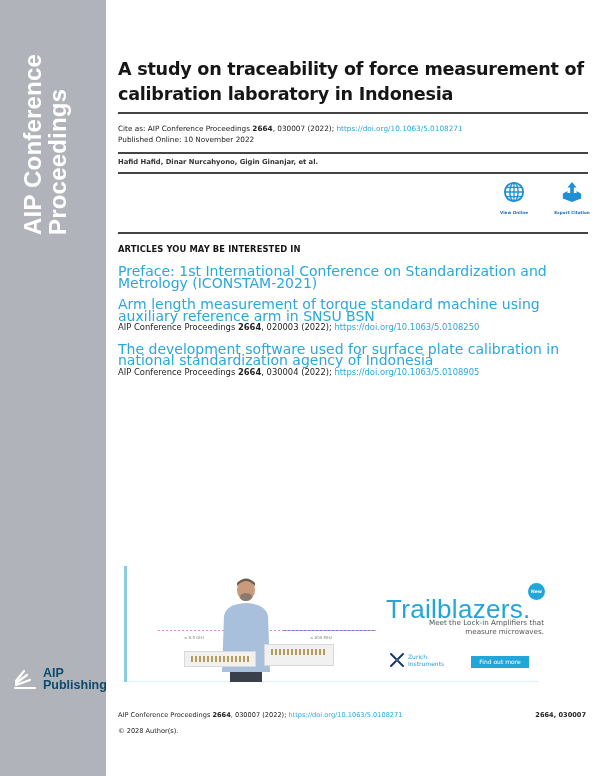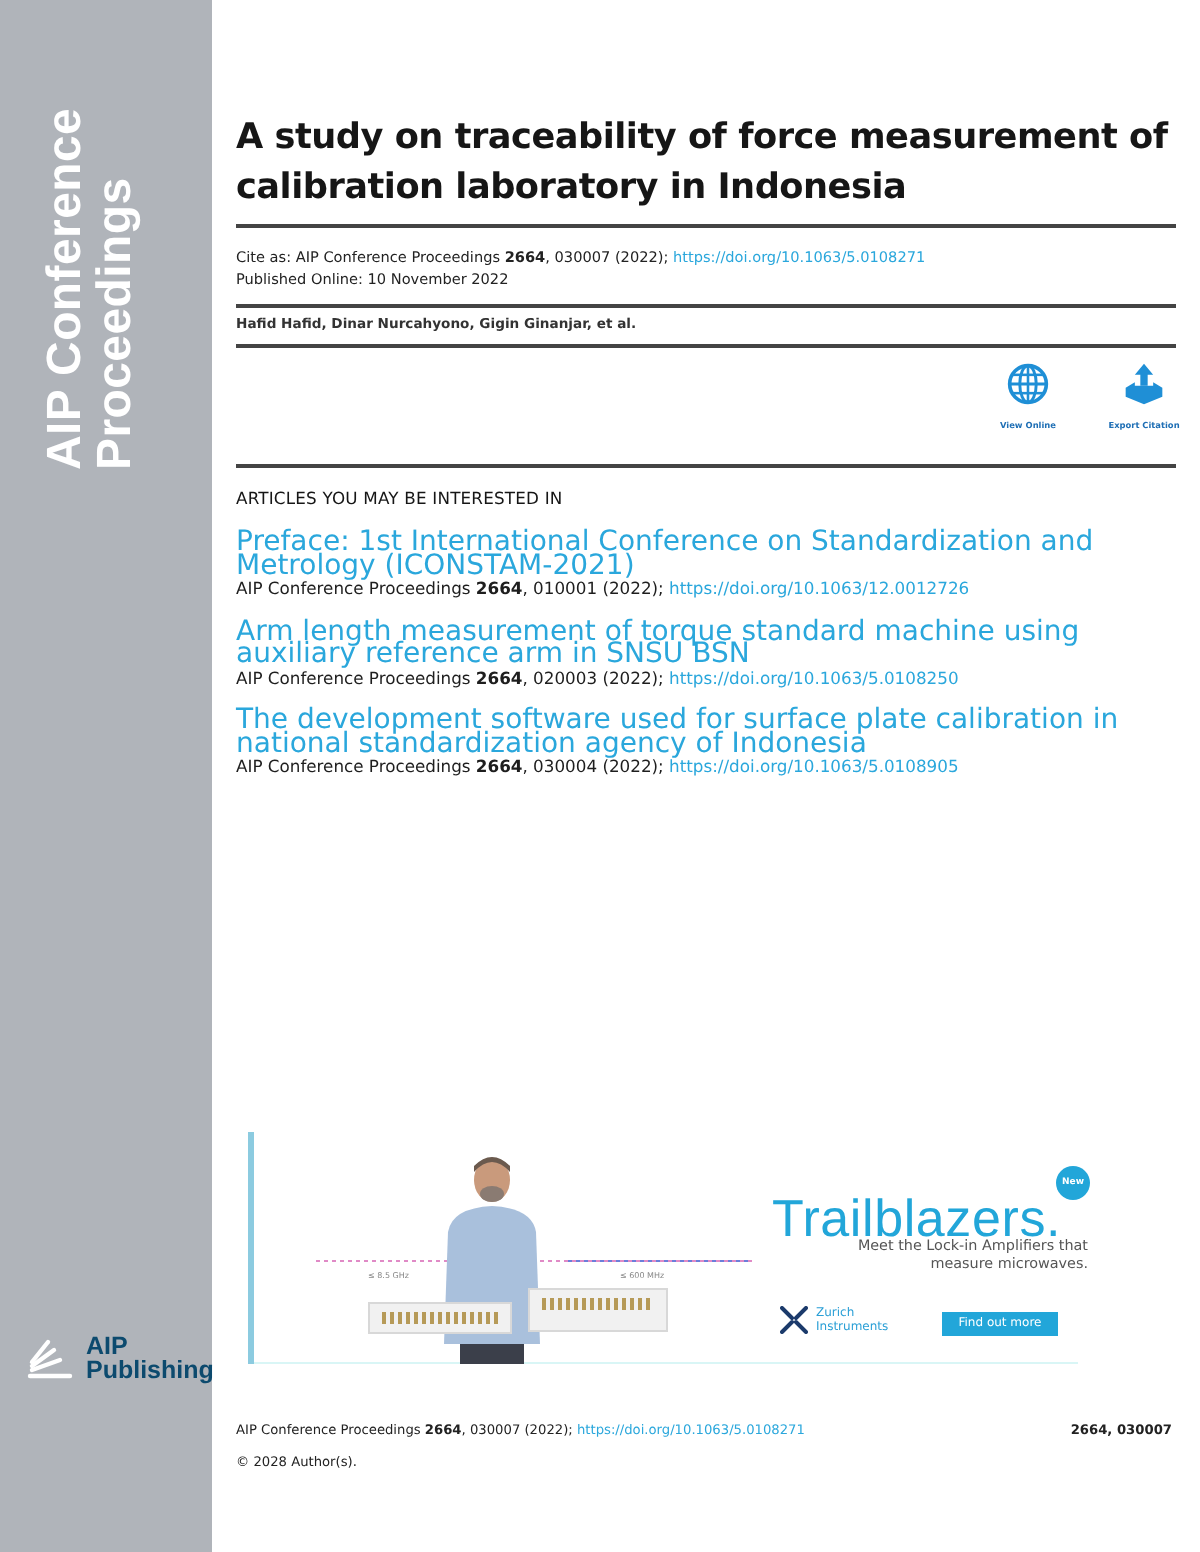--- a/index.html
+++ b/index.html
@@ -39,21 +39,21 @@
   .cite { position: absolute; left: 0; top: 123px; font-size: 7.3px; line-height: 11px; color: #222; white-space: nowrap; }
   .cite b { font-weight: bold; }
   .link { color: #2aa7dc; }
   .authors { position: absolute; left: 0; top: 158px; font-size: 6.8px; font-weight: bold; color: #333; white-space: nowrap; }
 
   .tools { position: absolute; left: 378px; top: 181px; display: flex; gap: 22px; }
   .tool { width: 36px; display: flex; flex-direction: column; align-items: center; cursor: pointer; }
   .tool svg { width: 22px; height: 22px; }
   .tool .lbl { font-size: 4.2px; font-weight: bold; color: #1f6fb5; margin-top: 7px; white-space: nowrap; }
 
-  .section-head { position: absolute; left: 0; top: 244px; font-size: 8.4px; font-weight: normal; color: #161616; letter-spacing: 0.1px; }
+  .section-head { position: absolute; left: 0; top: 244px; font-size: 8.4px; font-weight: bold; color: #161616; letter-spacing: 0.1px; }
   .articles { position: absolute; left: 0; top: 266px; width: 470px; }
   .article { margin-bottom: 10px; }
   .article .atitle { font-size: 14px; line-height: 11.5px; color: #2aa7dc; cursor: pointer; }
   .article .aref { font-size: 8.4px; line-height: 11.5px; color: #1e1e1e; white-space: nowrap; }
 
   .ad { position: absolute; left: 124px; top: 566px; width: 415px; height: 116px; background: #ffffff; }
   .ad .bar { position: absolute; left: 0; top: 0; width: 3px; height: 116px; background: #8ccbe0; }
   .ad .bottom { position: absolute; left: 3px; bottom: 0; width: 412px; height: 1px; background: #d9f6f6; }
   .ad .dots { position: absolute; left: 34px; top: 64px; width: 220px; height: 1px;
     background: repeating-linear-gradient(90deg, #e08ac6 0 2px, transparent 2px 4px); }
@@ -141,23 +141,20 @@
       <div class="lbl">Export Citation</div>
     </div>
   </div>
 
   <div class="rule r4"></div>
   <div class="section-head">ARTICLES YOU MAY BE INTERESTED IN</div>
 
   <div class="articles">
     <div class="article">
       <div class="atitle">Preface: 1st International Conference on Standardization and Metrology (ICONSTAM-2021)</div>
-      <div class="aref">
-        <span>AIP Conference Proceedings </span><b>2664</b><span>, 010001 (2022); </span><span class="link">https://doi.org/10.1063/12.0012726</span>
-      </div>
     </div>
     <div class="article">
       <div class="atitle">Arm length measurement of torque standard machine using auxiliary reference arm in SNSU BSN</div>
       <div class="aref">
         <span>AIP Conference Proceedings </span><b>2664</b><span>, 020003 (2022); </span><span class="link">https://doi.org/10.1063/5.0108250</span>
       </div>
     </div>
     <div class="article">
       <div class="atitle">The development software used for surface plate calibration in national standardization agency of Indonesia</div>
       <div class="aref">

